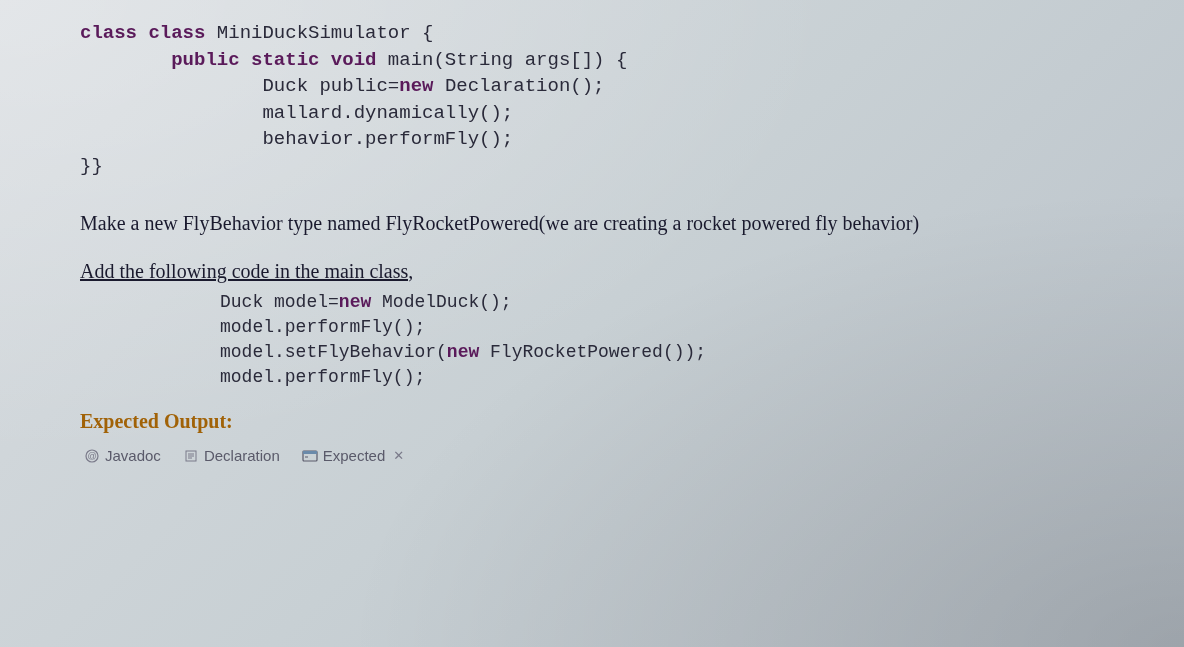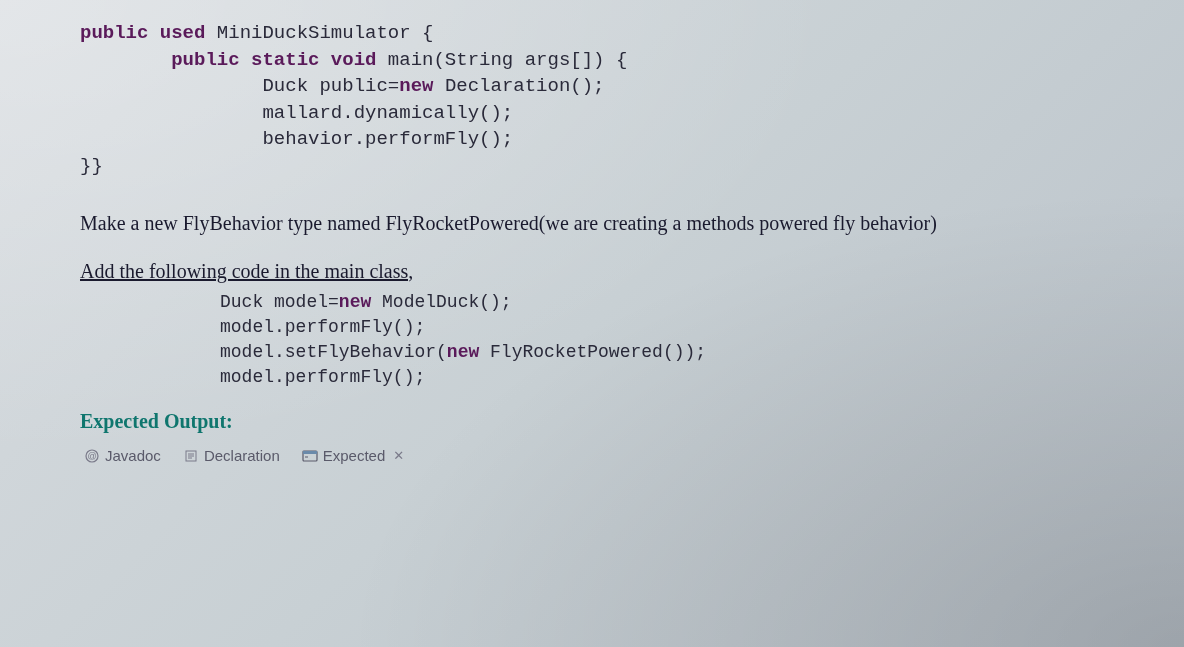--- a/index.html
+++ b/index.html
@@ -57,21 +57,21 @@
     .prose {
       font-size: 20px;
       line-height: 1.5;
       color: #1a1a2e;
       margin-bottom: 18px;
       text-align: justify;
     }
     .heading {
       font-size: 20px;
       font-weight: bold;
-      color: #0f766e;
+      color: #a16207;
       margin-bottom: 12px;
     }
     .tabs {
       display: flex;
       align-items: center;
       gap: 14px;
       margin-top: 6px;
       font-family: Arial, sans-serif;
       font-size: 15px;
       color: #5a5a6a;
@@ -93,29 +93,29 @@
       font-size: 13px;
       color: #7a7a8a;
       margin-left: 3px;
     }
   </style>
 </head>
 <body>
 
 <div class="content">
 
-<div class="code-block"><span class="keyword">public used</span><span> MiniDuckSimulator {</span>
+<div class="code-block"><span class="keyword">class class</span><span> MiniDuckSimulator {</span>
 <span class="keyword">        public static void</span><span> main(String args[]) {</span>
 <span>                Duck public=</span><span class="keyword">new</span><span> Declaration();</span>
 <span>                mallard.dynamically();</span>
 <span>                behavior.performFly();</span>
 <span>}}</span></div>
 
 
-<p class="prose">Make a new FlyBehavior type named FlyRocketPowered(we are creating a methods powered fly behavior)</p>
+<p class="prose">Make a new FlyBehavior type named FlyRocketPowered(we are creating a rocket powered fly behavior)</p>
 
 <p class="prose" style="margin-bottom:4px;text-decoration:underline;">Add the following code in the main class,</p>
 
 <div class="code-block-2"><span>Duck model=</span><span class="keyword">new</span><span> ModelDuck();</span>
 <span>model.performFly();</span>
 <span>model.setFlyBehavior(</span><span class="keyword">new</span><span> FlyRocketPowered());</span>
 <span>model.performFly();</span></div>
 
 <p class="heading">Expected Output:</p>
 

